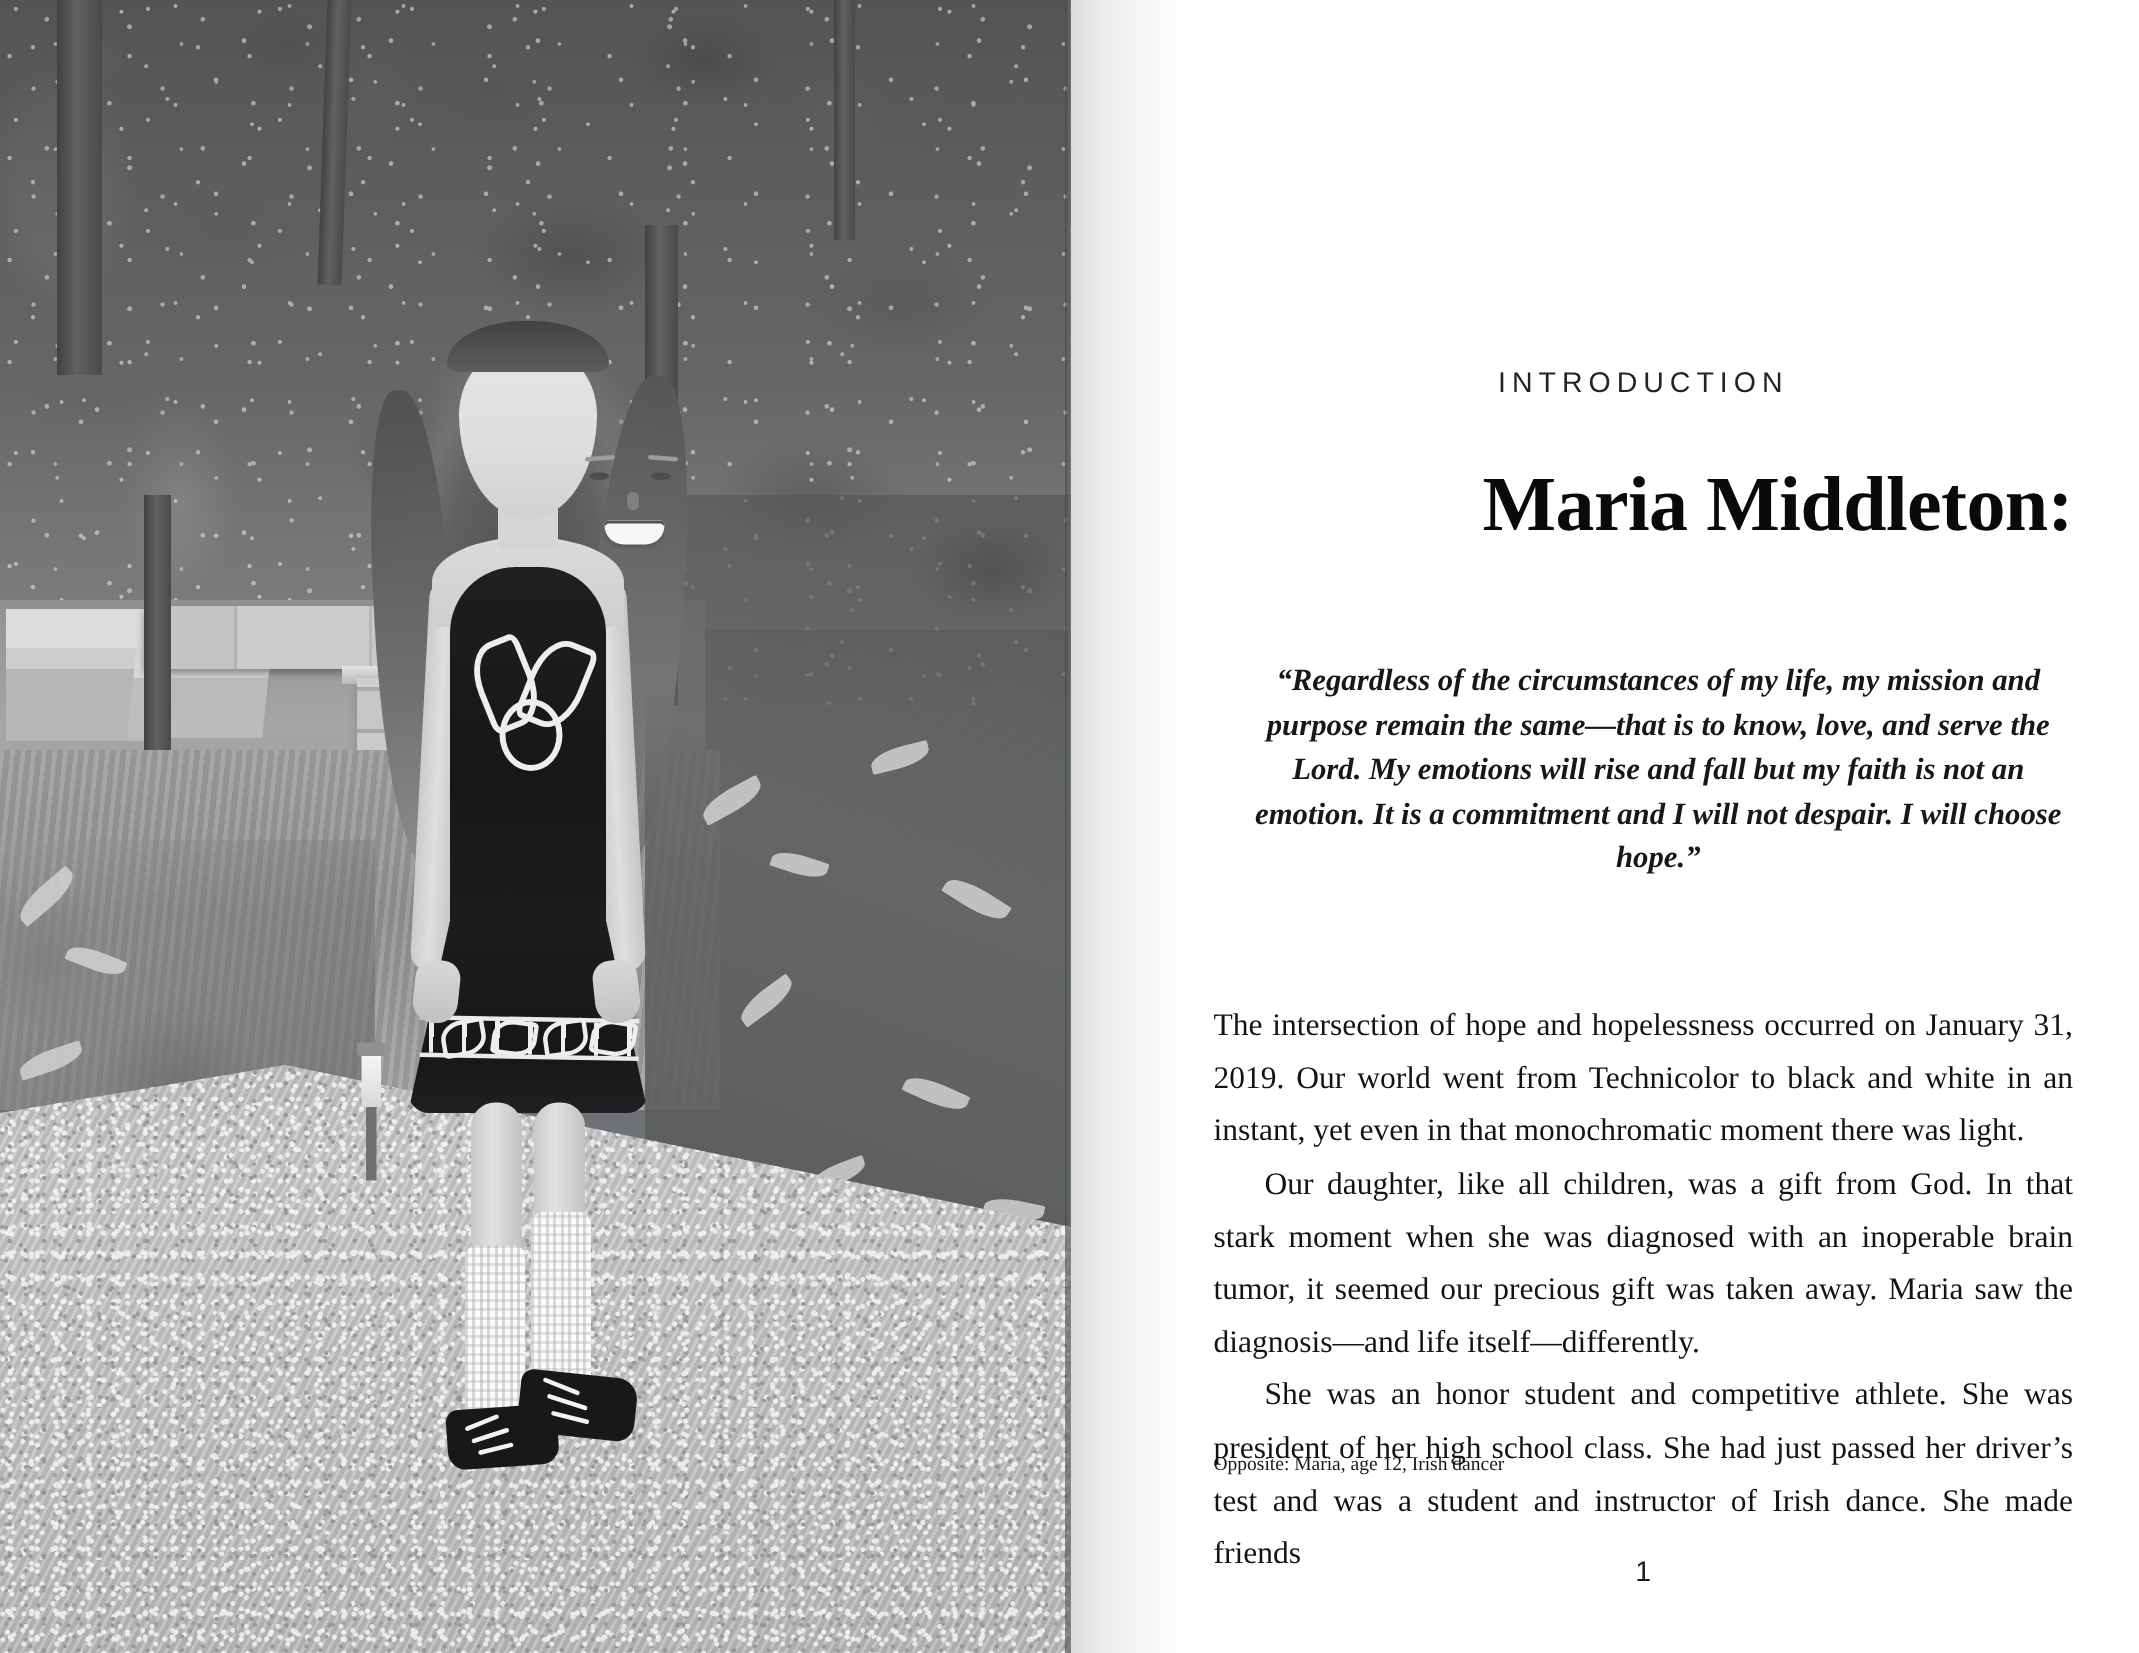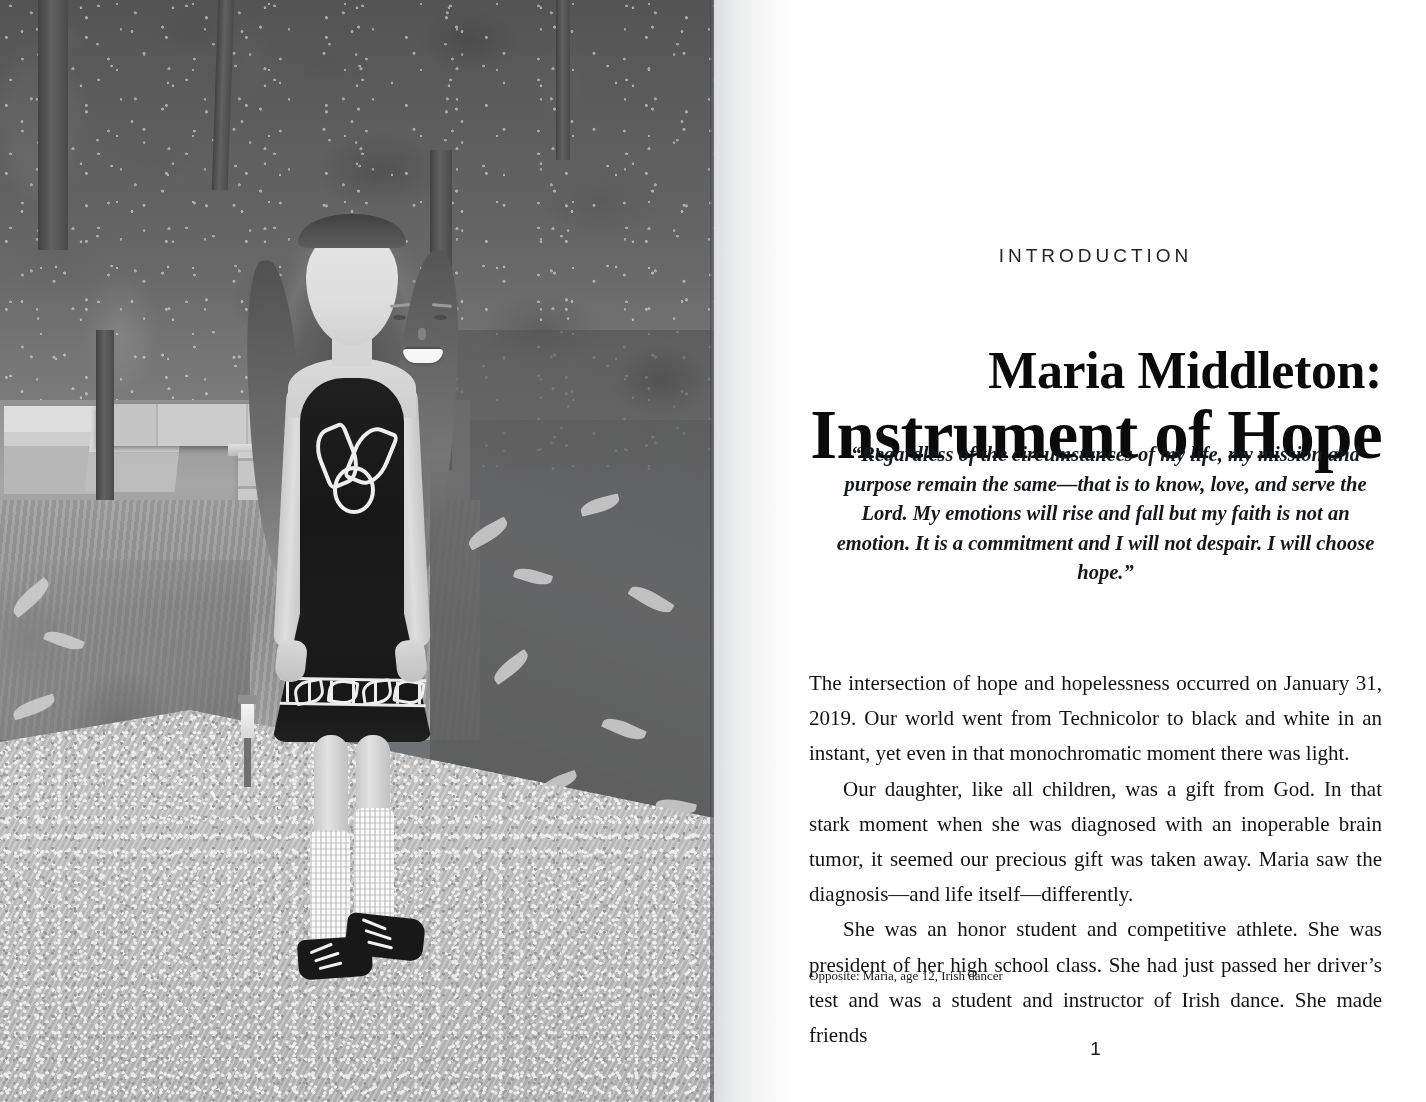--- a/index.html
+++ b/index.html
@@ -294,21 +294,21 @@
     position:absolute;left:95px;top:245px;width:573px;
     text-align:center;
     font-family:"Liberation Sans", sans-serif;
     font-size:19px;font-weight:300;letter-spacing:4.0px;color:#242424;
   }
   .title{
     position:absolute;left:95px;top:288px;width:573px;
     text-align:right;color:#0a0a0a;
     font-family:"Liberation Serif", serif;font-weight:bold;
   }
-  .title .l1{display:block;font-size:52px;line-height:56px;letter-spacing:-0.4px;margin-top:34px;}
+  .title .l1{display:block;font-size:52px;line-height:56px;letter-spacing:-0.4px;}
   .title .l2{display:block;font-size:69px;line-height:72px;letter-spacing:-0.6px;}
   .pull-quote{
     position:absolute;left:115px;top:440px;width:553px;
     text-align:center;font-style:italic;
     font-family:"Liberation Serif", serif;
     font-size:20.5px;line-height:29.5px;color:#15181a;font-weight:bold;
   }
   .attribution{
     position:absolute;left:240px;top:566px;width:428px;
     text-align:right;
@@ -439,21 +439,20 @@
 
   <div class="spine-edge"></div>
   <div class="gutter"></div>
 
   <div class="text-page">
 
     <div class="eyebrow">INTRODUCTION</div>
 
     <h1 class="title">
       <span class="l1">Maria Middleton:</span>
-      <span class="l2">Instrument of Hope</span>
     </h1>
 
     <div class="pull-quote">“Regardless of the circumstances of my life, my mission and purpose remain the same—that is to know, love, and serve the Lord. My emotions will rise and fall but my faith is not an emotion. It is a commitment and I will not despair. I will choose hope.”</div>
 
 
     <div class="body">
       <p>The intersection of hope and hopelessness occurred on January 31, 2019. Our world went from Technicolor to black and white in an instant, yet even in that monochromatic moment there was light.</p>
       <p>Our daughter, like all children, was a gift from God. In that stark moment when she was diagnosed with an inoperable brain tumor, it seemed our precious gift was taken away. Maria saw the diagnosis—and life itself—differently.</p>
       <p>She was an honor student and competitive athlete. She was president of her high school class. She had just passed her driver’s test and was a student and instructor of Irish dance. She made friends</p>
     </div>

